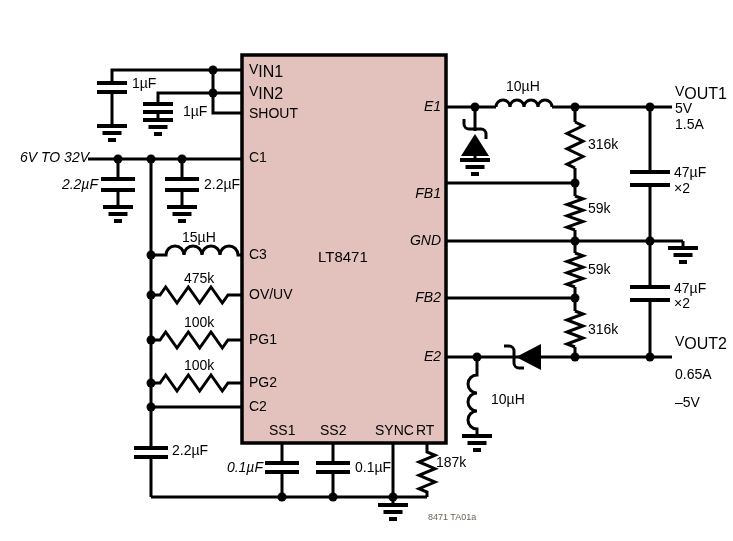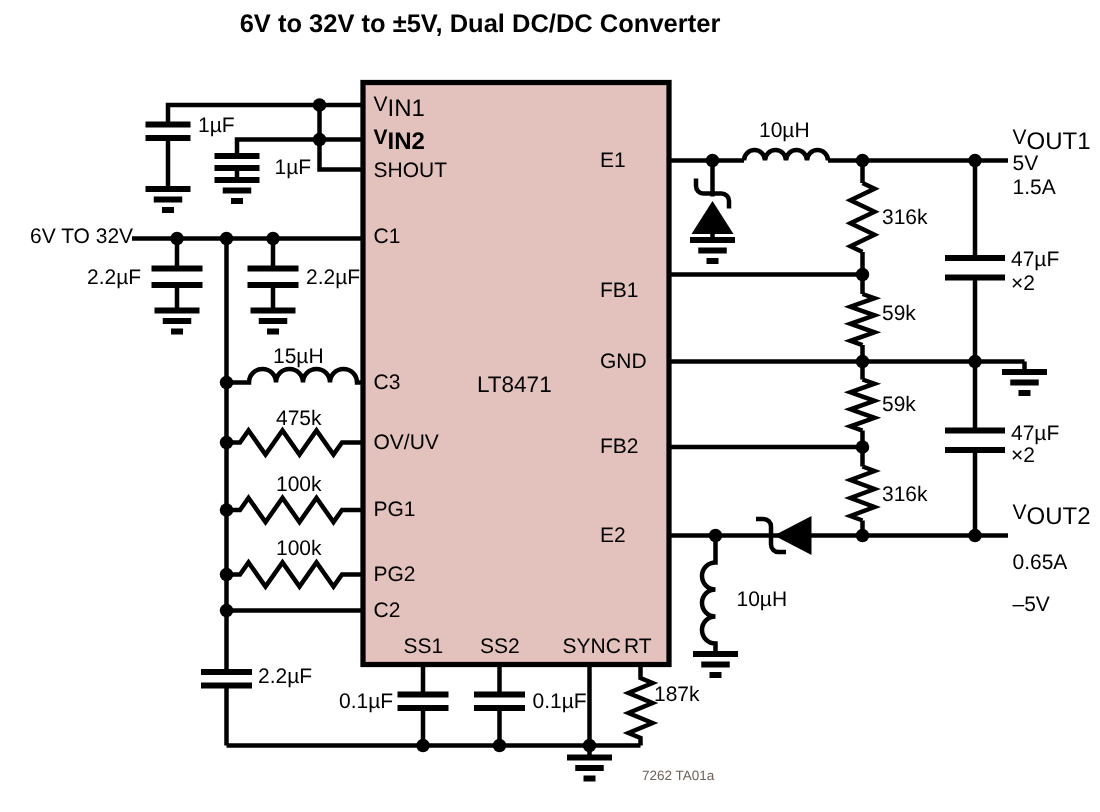--- a/index.html
+++ b/index.html
@@ -3,21 +3,21 @@
 <meta charset="utf-8">
 <style>
   html,body{margin:0;padding:0;background:#fff;}
   .canvas{
     position:relative;width:733px;height:541px;background:#ffffff;
     font-family:"Liberation Sans","DejaVu Sans",sans-serif;color:#000;
     overflow:hidden;
   }
   .canvas svg{position:absolute;left:0;top:0;}
   .lbl{position:absolute;font-size:14px;line-height:15px;white-space:nowrap;}
-  .lbl.right{text-align:left;}
+  .lbl.right{text-align:right;font-style:italic;}
   .title{position:absolute;left:0;top:6px;width:640px;text-align:center;
          font-size:17px;font-weight:bold;white-space:nowrap;}
   .part{position:absolute;font-size:15px;white-space:nowrap;}
   .sub{font-size:16px;vertical-align:-3px;letter-spacing:0;}
   .fig{position:absolute;font-size:9px;color:#6e6259;white-space:nowrap;}
 </style>
 </head>
 <body>
 
 <div class="canvas">
@@ -151,26 +151,25 @@
       <circle cx="575" cy="183" r="4.5"></circle>
         <circle cx="575" cy="241" r="4.5"></circle>
         <circle cx="650" cy="241" r="4.5"></circle>
       <circle cx="575" cy="298" r="4.5"></circle>
       <circle cx="477" cy="357" r="4.5"></circle>
         <circle cx="575" cy="357" r="4.5"></circle>
         <circle cx="650" cy="357" r="4.5"></circle>
     </g>
   </svg>
 
-  <div class="title">6V to 32V to ±5V, Dual DC/DC Converter</div>
 
   <div class="part" style="left:318px;top:235px;margin-top:13px;">LT8471</div>
 
   <div class="lbl" style="left:249px;top:62px;"><span>V</span><span class="sub">IN1</span></div>
-  <div class="lbl" style="left:249px;top:84px;font-weight:bold;"><span>V</span><span class="sub">IN2</span></div>
+  <div class="lbl" style="left:249px;top:84px;"><span>V</span><span class="sub">IN2</span></div>
   <div class="lbl" style="left:249px;top:106px;">SHOUT</div>
   <div class="lbl" style="left:249px;top:150px;">C1</div>
   <div class="lbl" style="left:249px;top:247px;">C3</div>
   <div class="lbl" style="left:249px;top:287px;">OV/UV</div>
   <div class="lbl" style="left:249px;top:332px;">PG1</div>
   <div class="lbl" style="left:249px;top:375px;">PG2</div>
   <div class="lbl" style="left:249px;top:399px;">C2</div>
 
   <div class="lbl" style="left:269px;top:423px;">SS1</div>
   <div class="lbl" style="left:320px;top:423px;">SS2</div>
@@ -208,15 +207,15 @@
   <div class="lbl" style="left:674px;top:296px;">×2</div>
   <div class="lbl" style="left:491px;top:392px;">10µH</div>
 
   <div class="lbl" style="left:675px;top:84px;"><span>V</span><span class="sub">OUT1</span></div>
   <div class="lbl" style="left:675px;top:101px;">5V</div>
   <div class="lbl" style="left:675px;top:117px;">1.5A</div>
   <div class="lbl" style="left:675px;top:334px;"><span>V</span><span class="sub">OUT2</span></div>
   <div class="lbl" style="left:675px;top:351px;margin-top:44px;">–5V</div>
   <div class="lbl" style="left:675px;top:367px;">0.65A</div>
 
-  <div class="fig" style="left:428px;top:512px;">7262 TA01a</div>
+  <div class="fig" style="left:428px;top:512px;">8471 TA01a</div>
 
 </div>
 
 </body></html>

